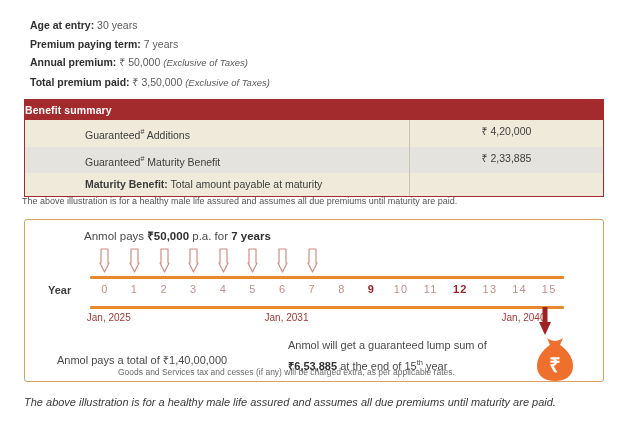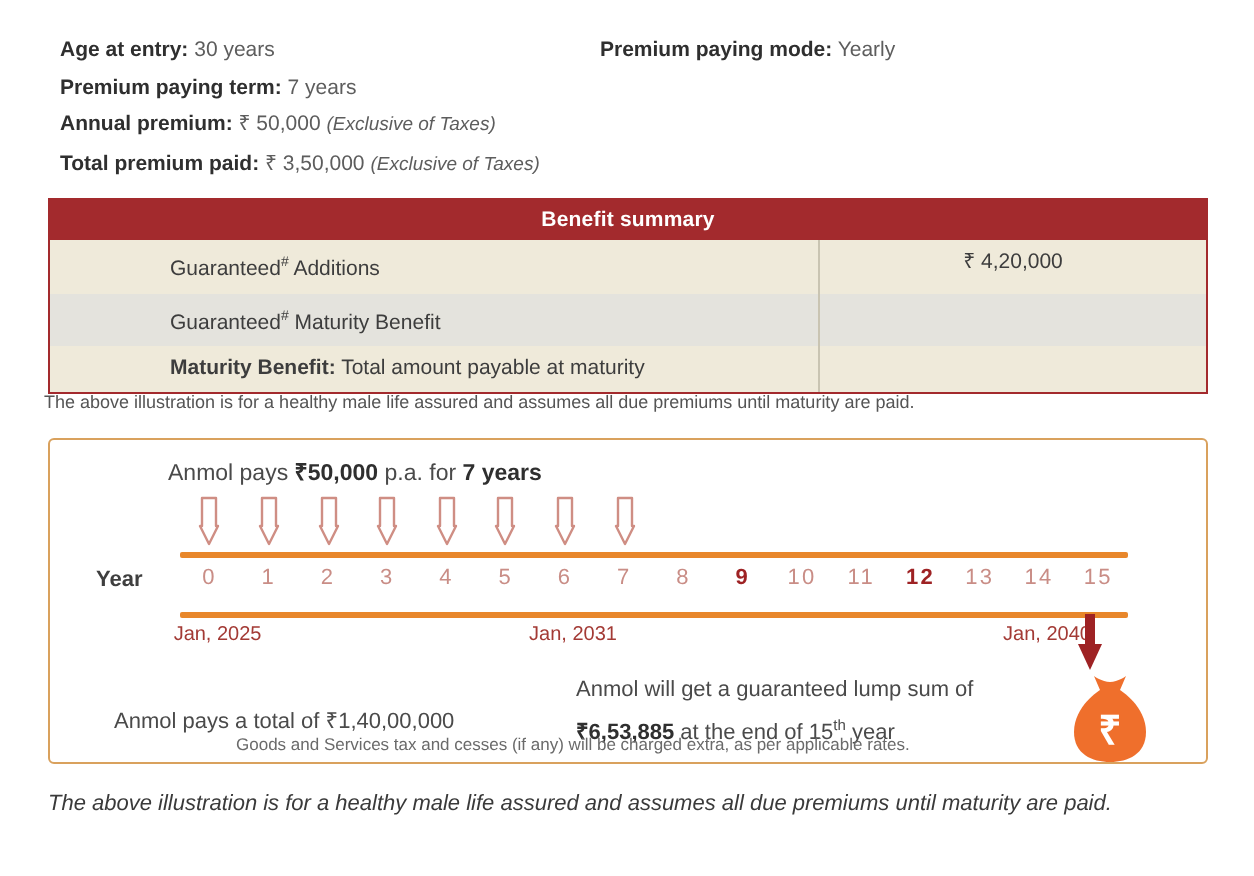--- a/index.html
+++ b/index.html
@@ -52,21 +52,20 @@
     width: 580px;
     border: 1px solid #a32a2d;
     border-collapse: collapse;
     box-sizing: border-box;
   }
   .bt-head {
     background: #a32a2d;
     color: #ffffff;
     font-size: 10.5px;
     font-weight: bold;
-    text-align: center;
     padding: 4px 0 4px 0;
     letter-spacing: .1px;
   }
   .bt-row { display: flex; }
   .bt-row.odd  { background: #efeada; }
   .bt-row.even { background: #e4e3dd; }
   .bt-cell-label {
     width: 385px;
     box-sizing: border-box;
     padding: 4px 0 4px 60px;
@@ -261,36 +260,34 @@
       <span class="lbl">Premium paying term:</span><span class="val"> 7 years</span>
     </div>
     <div class="param-line">
       <span class="lbl">Annual premium:</span><span class="val"> ₹ 50,000 </span><span class="note">(Exclusive of Taxes)</span>
     </div>
     <div class="param-line">
       <span class="lbl">Total premium paid:</span><span class="val"> ₹ 3,50,000 </span><span class="note">(Exclusive of Taxes)</span>
     </div>
   </div>
   <div class="params-col right">
-    <div class="param-line">
-      <span class="lbl">Premium paying mode:</span><span class="val"> Yearly</span>
-    </div>
   </div>
 </div>
 
 <div class="benefit-table">
   <div class="bt-head">Benefit summary</div>
 
   <div class="bt-row odd">
     <div class="bt-cell-label"><span>Guaranteed</span><sup class="hash">#</sup><span> Additions</span></div>
     <div class="bt-cell-value">₹ 4,20,000</div>
   </div>
 
   <div class="bt-row even">
     <div class="bt-cell-label"><span>Guaranteed</span><sup class="hash">#</sup><span> Maturity Benefit</span></div>
+    <div class="bt-cell-value">₹ 2,33,885</div>
   </div>
 
   <div class="bt-row odd">
     <div class="bt-cell-label"><span class="strong">Maturity Benefit:</span><span> Total amount payable at maturity</span></div>
   </div>
 </div>
 
 <div class="table-note">The above illustration is for a healthy male life assured and assumes all due premiums until maturity are paid.</div>
 
 <div class="panel"></div>

